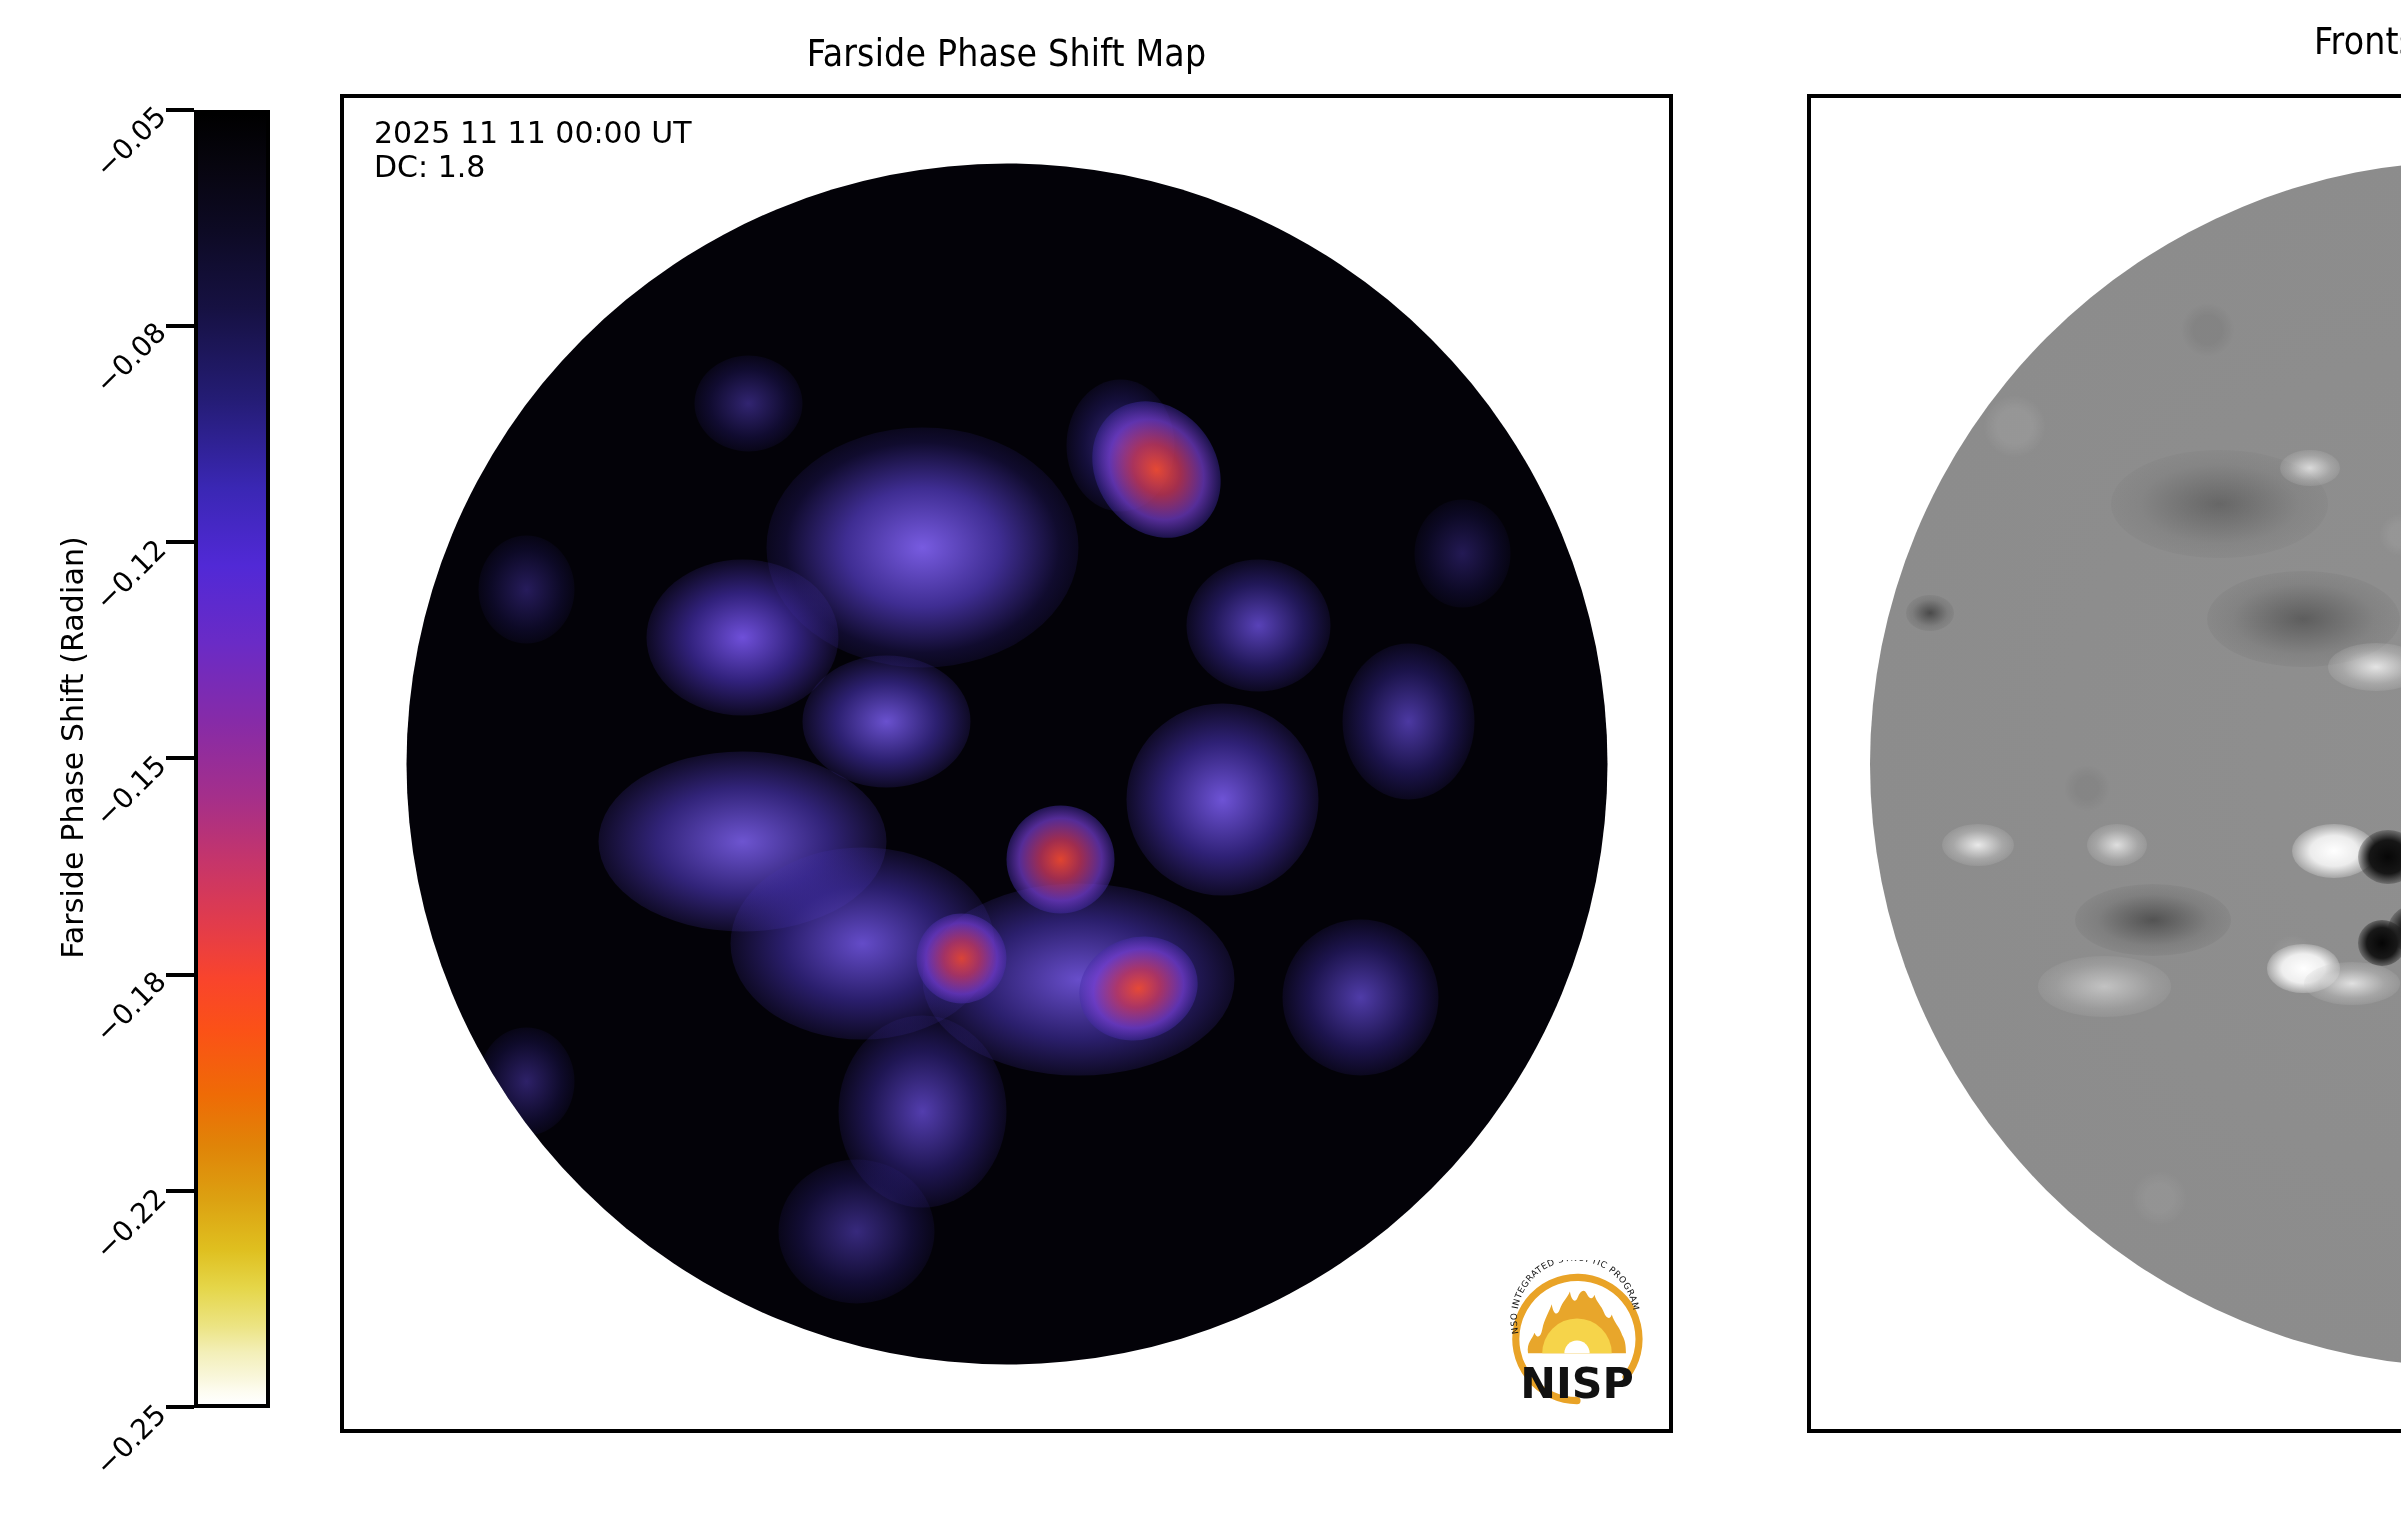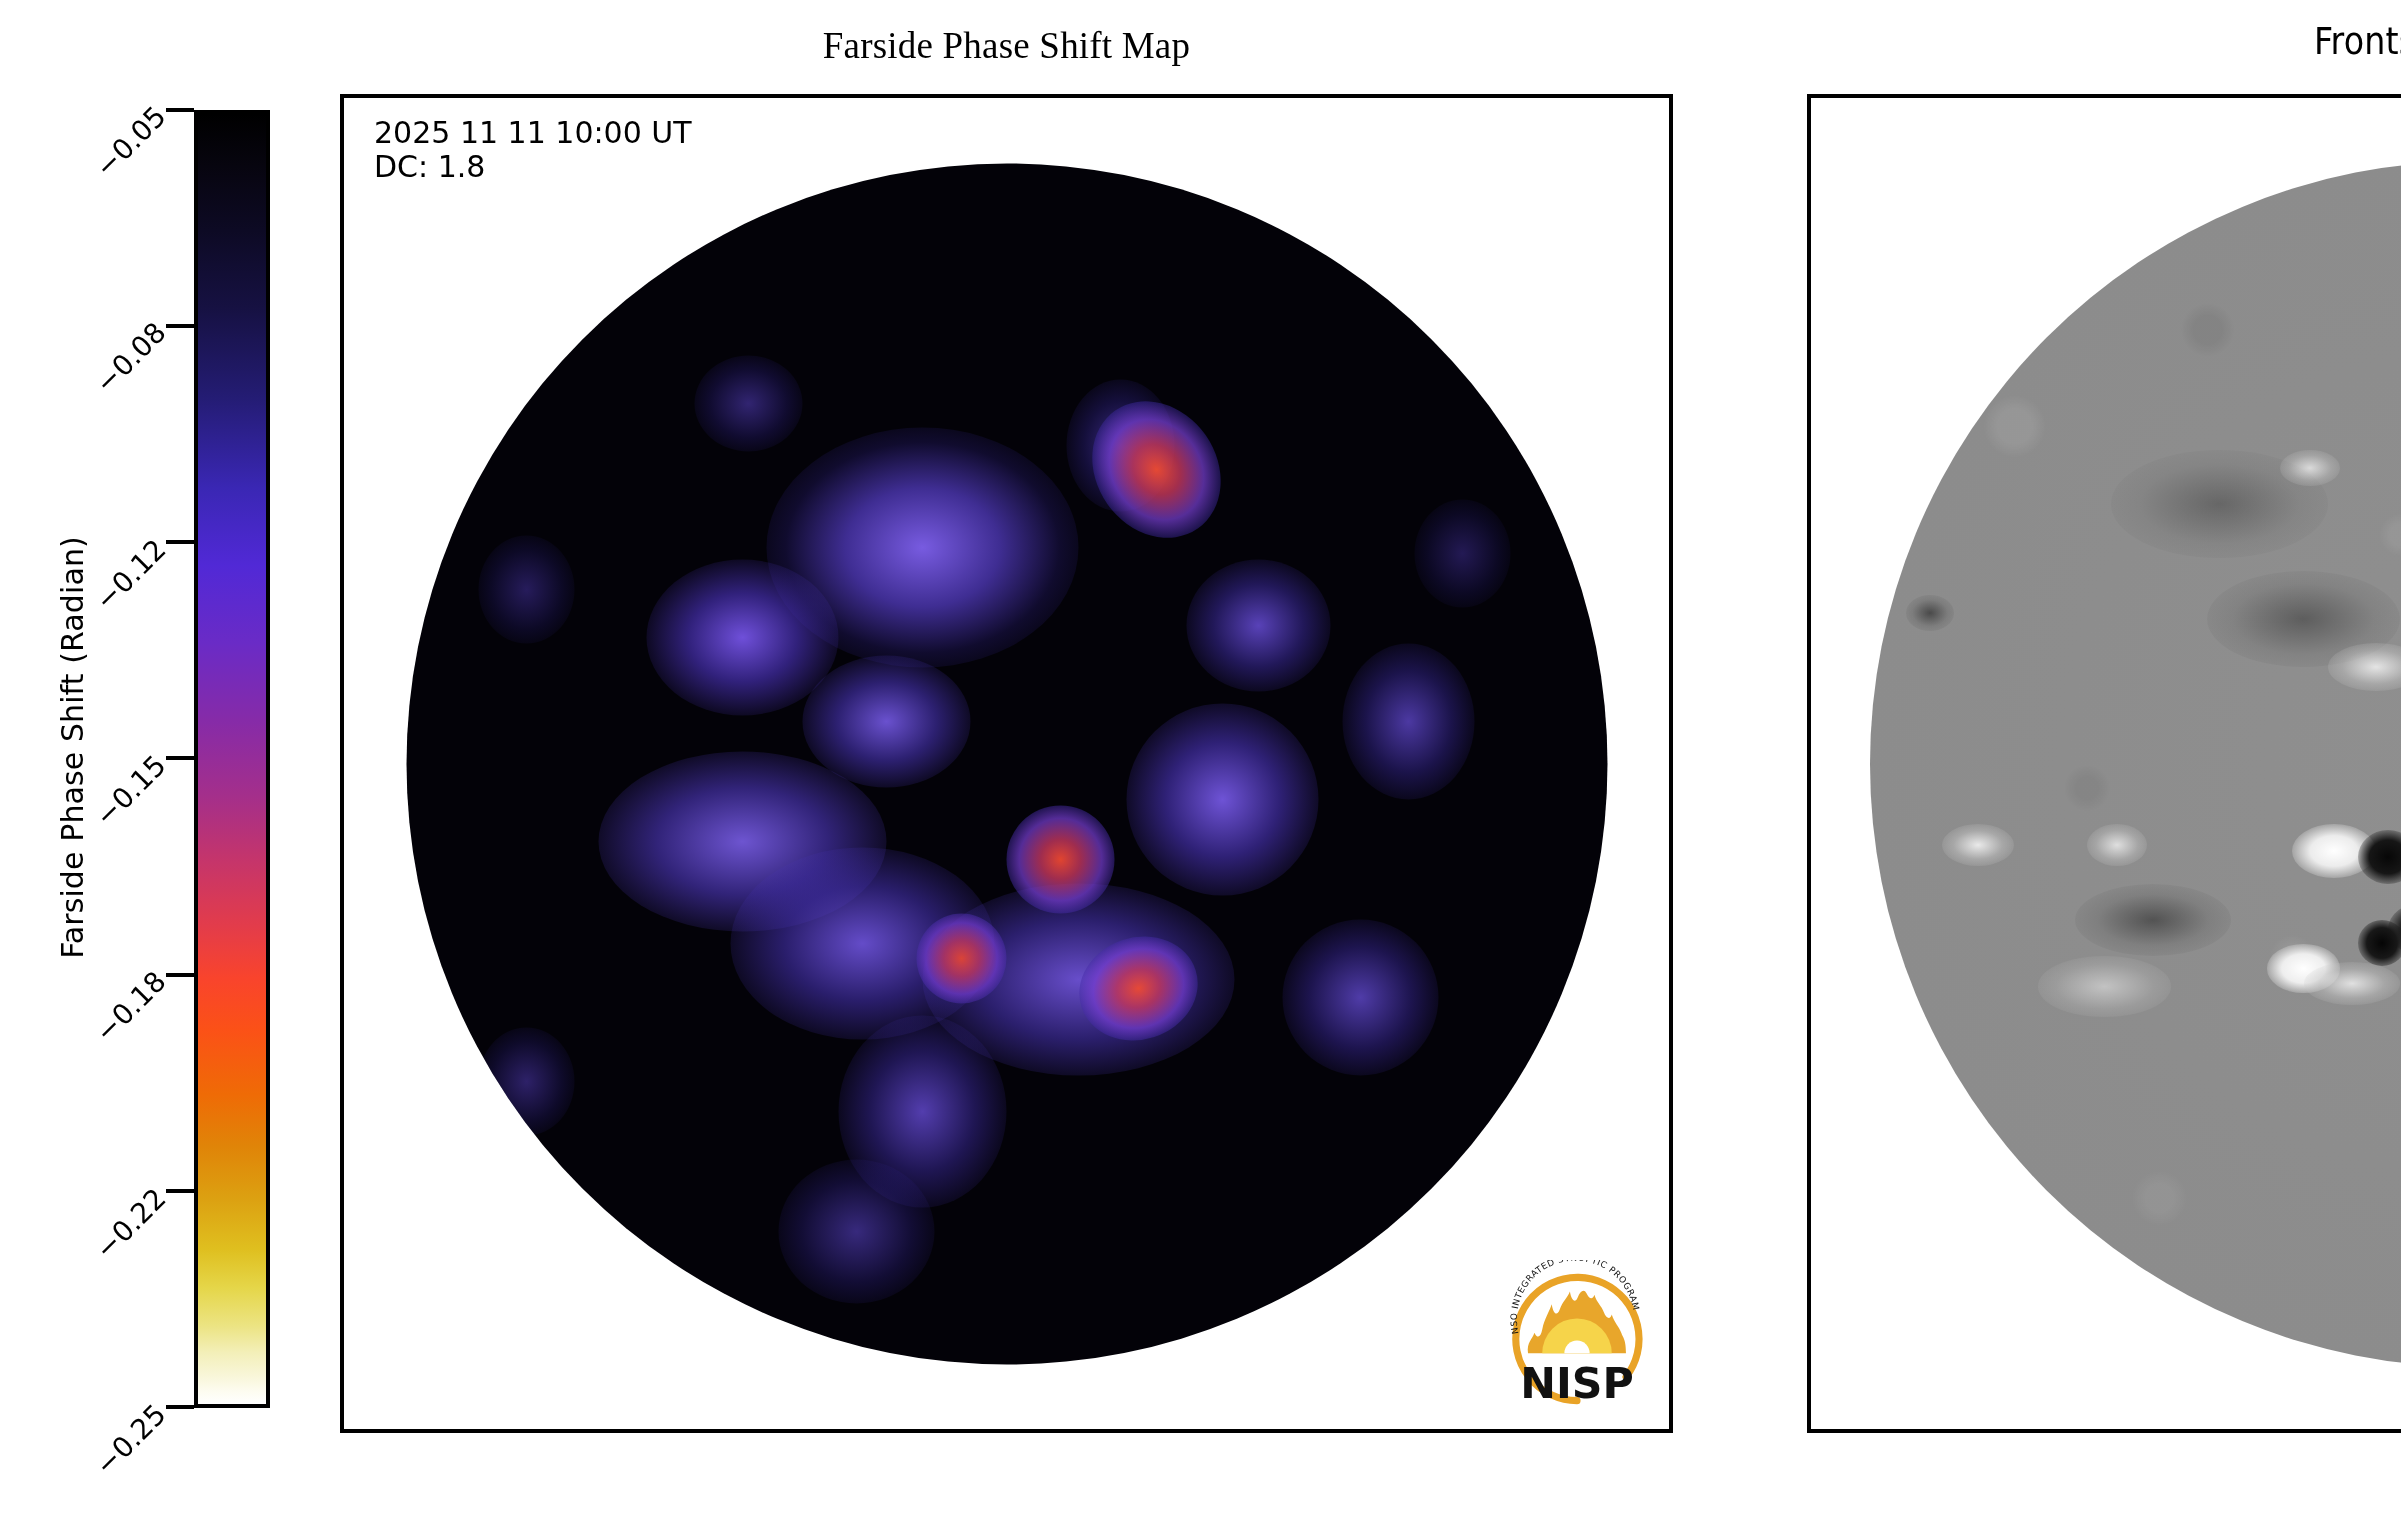--- a/index.html
+++ b/index.html
@@ -54,21 +54,21 @@
 
   
   .panel{position:absolute;border:4.3px solid #000;box-sizing:border-box;
          background:#fff;overflow:hidden;}
   #panel-left {left:340px; top:94px; width:1333px; height:1339px;}
   #panel-right{left:1807px;top:94px; width:1331px; height:1339px;}
 
   .panel-title{position:absolute;text-align:center;font-size:37px;
     font-family:"DejaVu Sans Condensed","Liberation Sans Narrow","Liberation Sans",sans-serif;
     font-stretch:condensed;letter-spacing:0.2px;white-space:nowrap;color:#000;}
-  #title-left {left:340px; top:24px; width:1333px;font-family:Liberation Serif, serif;}
+  #title-left {left:340px; top:32px; width:1333px;}
   #title-right{left:1807px;top:20px; width:1331px;}
 
   .stamp{position:absolute;left:30px;top:18px;font-size:30px;line-height:1.12;
          color:#000;white-space:pre;z-index:6;}
 
   
   .disk{position:absolute;border-radius:50%;overflow:hidden;}
   #farside-disk{
     left:50%;top:50%;width:1201px;height:1201px;
     transform:translate(-50%,-50%);
@@ -141,21 +141,21 @@
         <div class="cb-lab-wrap" style="top: 1393px;">
           <div class="cb-lab">−0.25</div>
         </div>
       </div>
   </div>
 
   <div class="panel-title" id="title-left">Farside Phase Shift Map</div>
 
   <div class="panel" id="panel-left">
 
-    <div class="stamp"><span>2025 11 11 10:00 UT</span><br><span>DC: 1.8</span></div>
+    <div class="stamp"><span>2025 11 11 00:00 UT</span><br><span>DC: 1.8</span></div>
 
     <div class="disk" id="farside-disk">
 
       <div class="blob" style="left:0;top:0;width:100%;height:100%;
         background:radial-gradient(circle at 50% 50%, rgba(0,0,0,0) 0 96%, rgba(60,45,160,.55) 98%, rgba(30,22,90,.35) 100%);"></div>
 
       <div class="blob" style="left:30%;top:22%;width:26%;height:20%;
         background:radial-gradient(ellipse at 50% 50%, rgba(126,96,236,.95) 0%, rgba(86,62,200,.72) 35%, rgba(42,30,120,.34) 62%, rgba(0,0,0,0) 82%);"></div>
       <div class="blob" style="left:20%;top:33%;width:16%;height:13%;
         background:radial-gradient(ellipse at 50% 50%, rgba(120,86,235,.92) 0%, rgba(74,50,186,.65) 40%, rgba(0,0,0,0) 80%);"></div>

